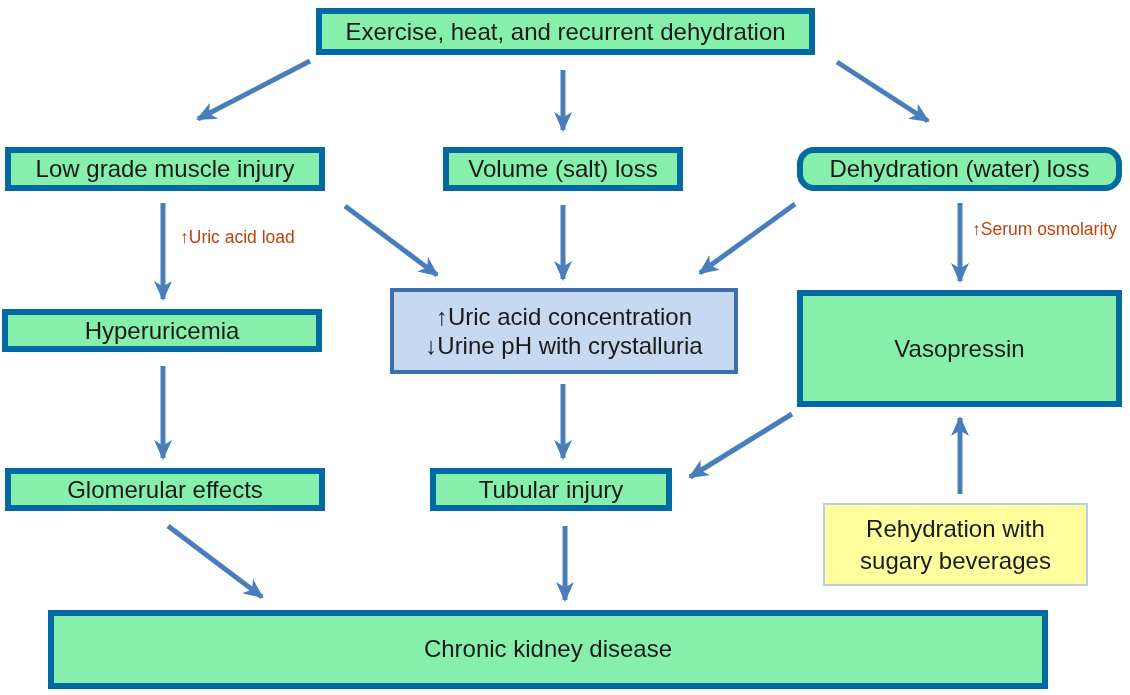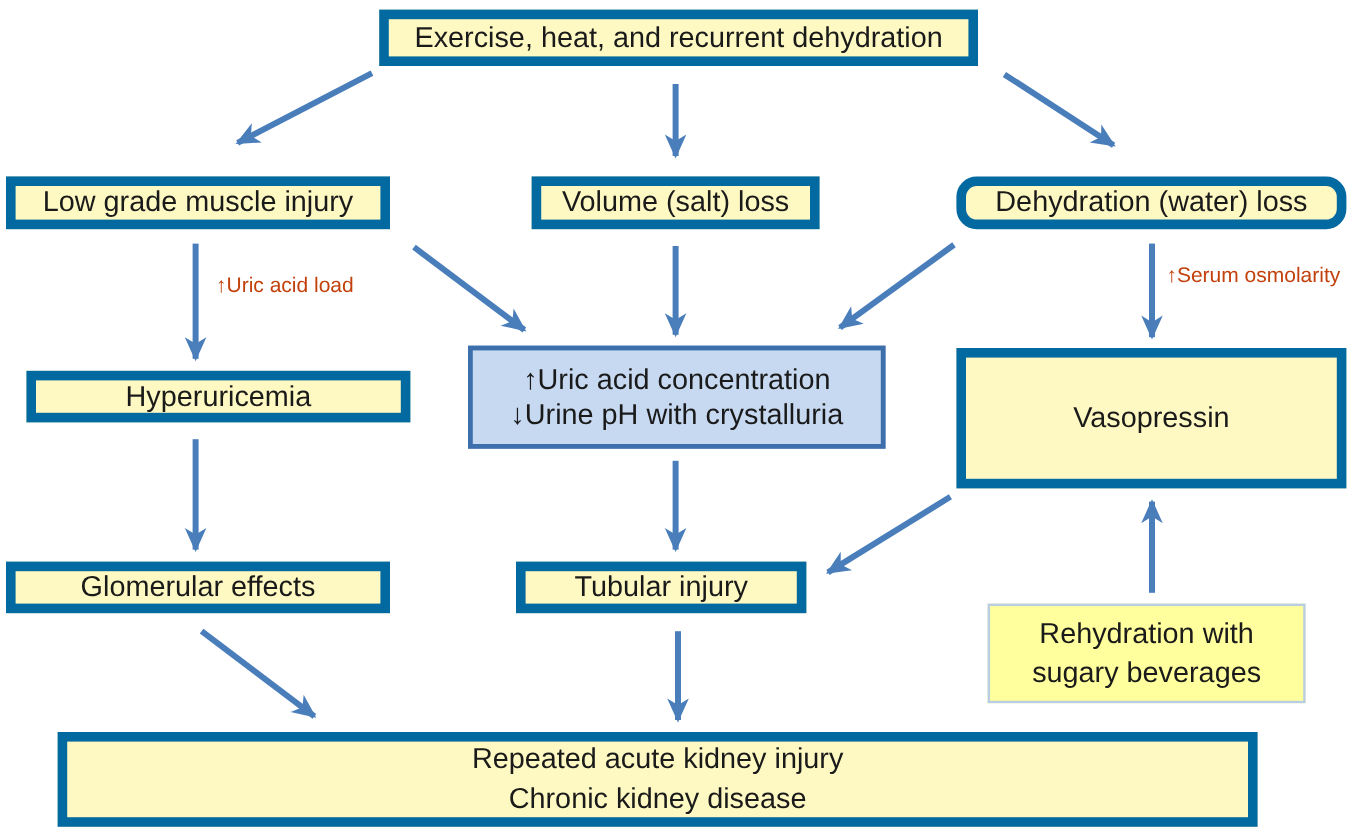--- a/index.html
+++ b/index.html
@@ -4,21 +4,21 @@
 <style>
   html,body{margin:0;padding:0;background:#ffffff;}
   body{
     width:1130px;height:695px;position:relative;overflow:hidden;
     font-family:"Liberation Sans",sans-serif;color:#1a1a1a;
   }
   #stage{position:absolute;inset:0;width:1130px;height:695px;}
   #arrow-layer{position:absolute;left:0;top:0;width:1130px;height:695px;z-index:1;}
   .box{
     position:absolute;z-index:2;box-sizing:border-box;
-    background:#fef9c3;border:8px solid #0369a1;
+    background:#86efac;border:6px solid #0369a1;
     display:flex;flex-direction:column;align-items:center;justify-content:center;
     text-align:center;font-size:24px;line-height:1.3;
   }
   .box.highlight{
     background:#c6d9f1;border:4px solid #3e6fad;
   }
   .box.yellow{
     background:#ffff9e;border:2px solid #b9cde5;
   }
   .edge-label{
@@ -66,21 +66,21 @@
   </div>
 
   <div class="box" style="left:797px;top:147px;width:325px;height:44px;border-radius:17px;">
     <div>Dehydration (water) loss</div>
   </div>
 
   <div class="edge-label" style="left:180px;top:227px;">↑Uric acid load</div>
 
   <div class="edge-label" style="left:972px;top:219px;">↑Serum osmolarity</div>
 
-  <div class="box" style="left:22px;top:309px;width:320px;height:43px;">
+  <div class="box" style="left:2px;top:309px;width:320px;height:43px;">
     <div>Hyperuricemia</div>
   </div>
 
   <div class="box highlight" style="left:390px;top:288px;width:348px;height:86px;line-height:1.22;">
     <div>↑Uric acid concentration</div>
     <div>↓Urine pH with crystalluria</div>
   </div>
 
   <div class="box" style="left:797px;top:290px;width:325px;height:117px;line-height:1.4;">
     <div>Vasopressin</div>
@@ -93,17 +93,16 @@
   <div class="box" style="left:430px;top:468px;width:242px;height:43px;">
     <div>Tubular injury</div>
   </div>
 
   <div class="box yellow" style="left:823px;top:503px;width:265px;height:83px;line-height:1.32;">
     <div>Rehydration with</div>
     <div>sugary beverages</div>
   </div>
 
   <div class="box" style="left:48px;top:610px;width:1000px;height:79px;line-height:1.35;">
-    <div>Repeated acute kidney injury</div>
     <div>Chronic kidney disease</div>
   </div>
 
 </div>
 
 </body></html>

